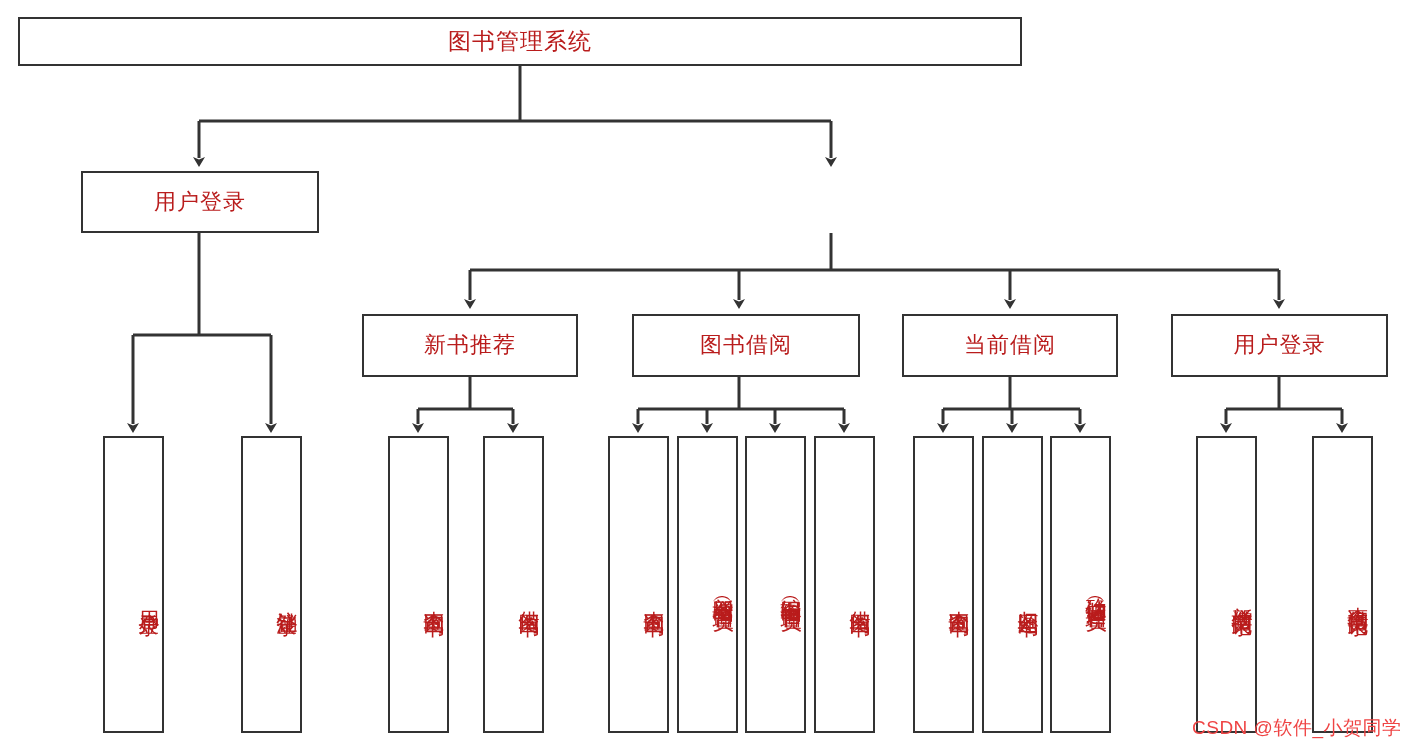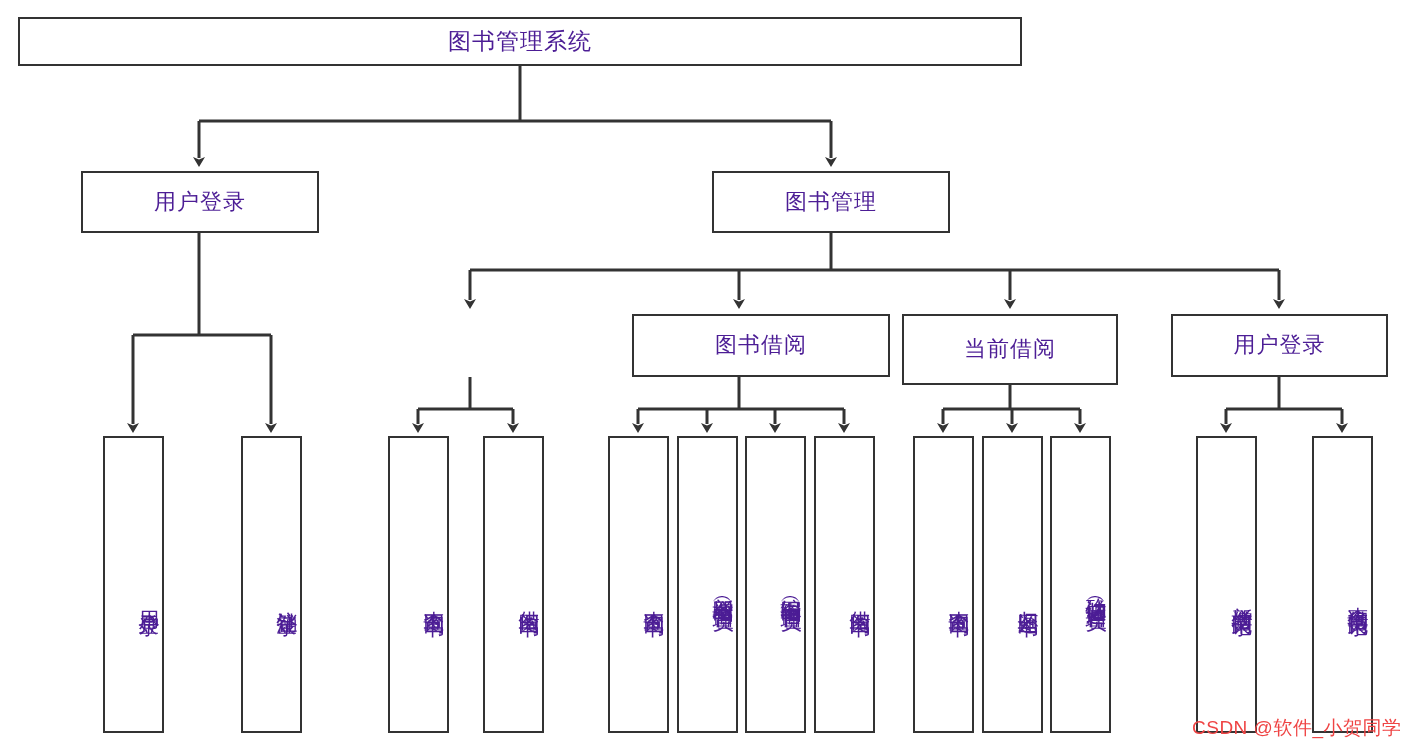--- a/index.html
+++ b/index.html
@@ -26,21 +26,21 @@
     pointer-events: none;
   }
   .node {
     position: absolute;
     box-sizing: border-box;
     border: 2px solid #333333;
     background: #ffffff;
     display: flex;
     align-items: center;
     justify-content: center;
-    color: #4c1d95;
+    color: #b91c1c;
     text-align: center;
   }
   .node.horiz {
     font-size: 22px;
     line-height: 1.2;
     letter-spacing: 1px;
   }
   .node.vert {
     writing-mode: vertical-rl;
     text-orientation: upright;
@@ -123,30 +123,30 @@
   </svg>
 
   <div class="node horiz" id="root-node" style="left:18px; top:17px; width:1004px; height:49px;">
     <span>图书管理系统</span>
   </div>
 
   <div class="node horiz" style="left:81px; top:171px; width:238px; height:62px;">
     <span>用户登录</span>
   </div>
 
-  <div class="node horiz" style="left:712px; top:171px; width:238px; height:62px;">
-    <span>图书管理</span>
-  </div>
-
-
-  <div class="node horiz" style="left:632px; top:314px; width:258px; height:63px;">
+
+  <div class="node horiz" style="left:362px; top:314px; width:216px; height:63px;">
+    <span>新书推荐</span>
+  </div>
+
+  <div class="node horiz" style="left:632px; top:314px; width:228px; height:63px;">
     <span>图书借阅</span>
   </div>
 
-  <div class="node horiz" style="left:902px; top:314px; width:216px; height:71px;">
+  <div class="node horiz" style="left:902px; top:314px; width:216px; height:63px;">
     <span>当前借阅</span>
   </div>
 
   <div class="node horiz" style="left:1171px; top:314px; width:217px; height:63px;">
     <span>用户登录</span>
   </div>
 
   <div class="node vert" style="left:103px; top:436px; width:61px; height:297px;">
     <span>用户登录</span>
   </div>

